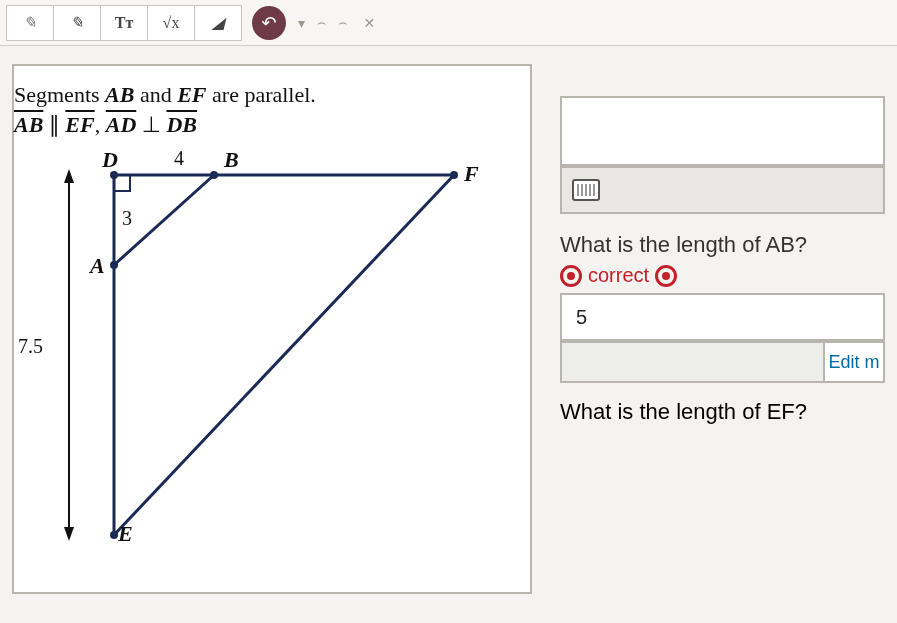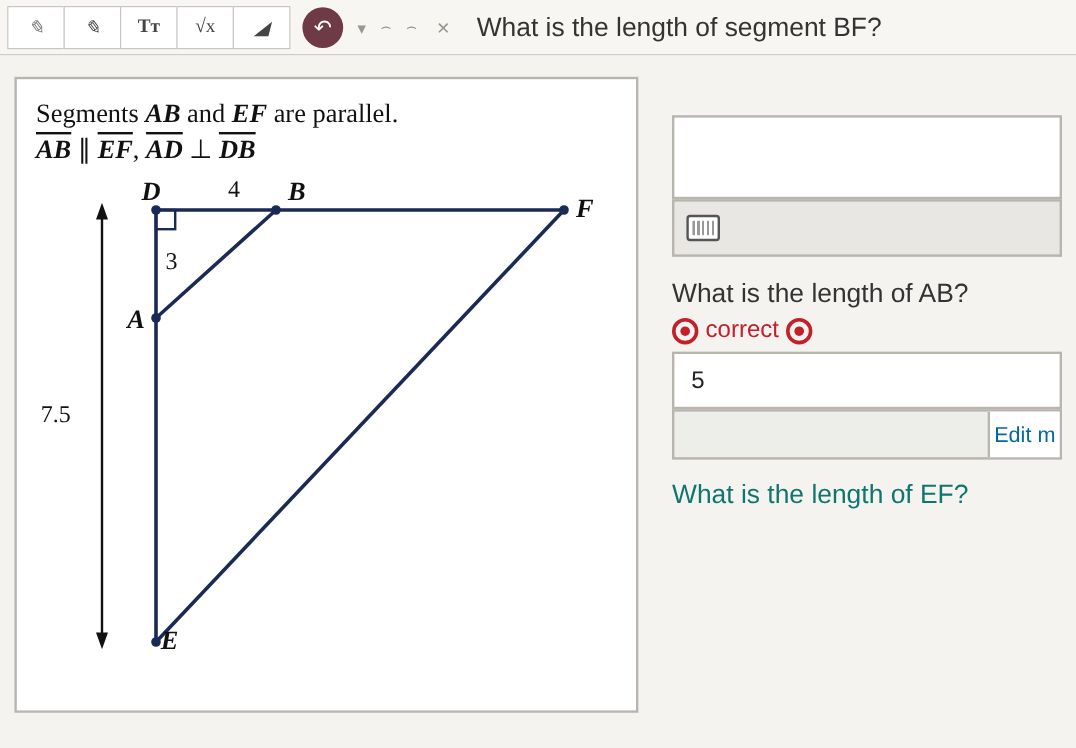--- a/index.html
+++ b/index.html
@@ -63,21 +63,21 @@
   .content {
     display: flex;
     padding: 18px 12px 0 12px;
     gap: 28px;
   }
   .figure-panel {
     width: 520px;
     height: 530px;
     background: #fff;
     border: 2px solid #b8b4ae;
-    padding: 14px 16px 10px 16px;
+    padding: 14px 16px 10px 0;
     position: relative;
   }
   .prob-text {
     font-family: Georgia, 'Times New Roman', serif;
     font-size: 22px;
     color: #111;
     line-height: 1.35;
   }
   .ovl { text-decoration: overline; display:inline-block; }
   .diagram-wrap {
@@ -190,21 +190,21 @@
     width: 60px;
     display: flex;
     align-items: center;
     justify-content: center;
     font-size: 18px;
     color: #0369a1;
     cursor: pointer;
   }
   .q3 {
     font-size: 22px;
-    color: #0f766e;
+    color: #000000;
     margin-top: 16px;
   }
 </style>
 </head>
 <body>
 
 <div class="toolbar">
   <div class="tool-btn" style="color:#777;">
       <span>✎</span>
     </div>
@@ -220,21 +220,20 @@
   <div class="tool-btn">
       <span>◢</span>
     </div>
   <div class="undo-circle">
       <span>↶</span>
     </div>
   <span class="mini-icon">▾</span>
   <span class="mini-icon">⌢</span>
   <span class="mini-icon">⌢</span>
   <span class="mini-icon" style="margin-left:16px;">✕</span>
-  <div class="question-header">What is the length of segment BF?</div>
 </div>
 
 <div class="content">
 
   <div class="figure-panel">
     <div class="prob-text">
       <span>Segments </span><i><b>AB</b></i><span> and </span><i><b>EF</b></i><span> are parallel.</span><br>
       <span class="ovl"><i><b>AB</b></i></span><span> ∥ </span><span class="ovl"><i><b>EF</b></i></span><span>, </span><span class="ovl"><i><b>AD</b></i></span><span> ⊥ </span><span class="ovl"><i><b>DB</b></i></span>
     </div>
 

